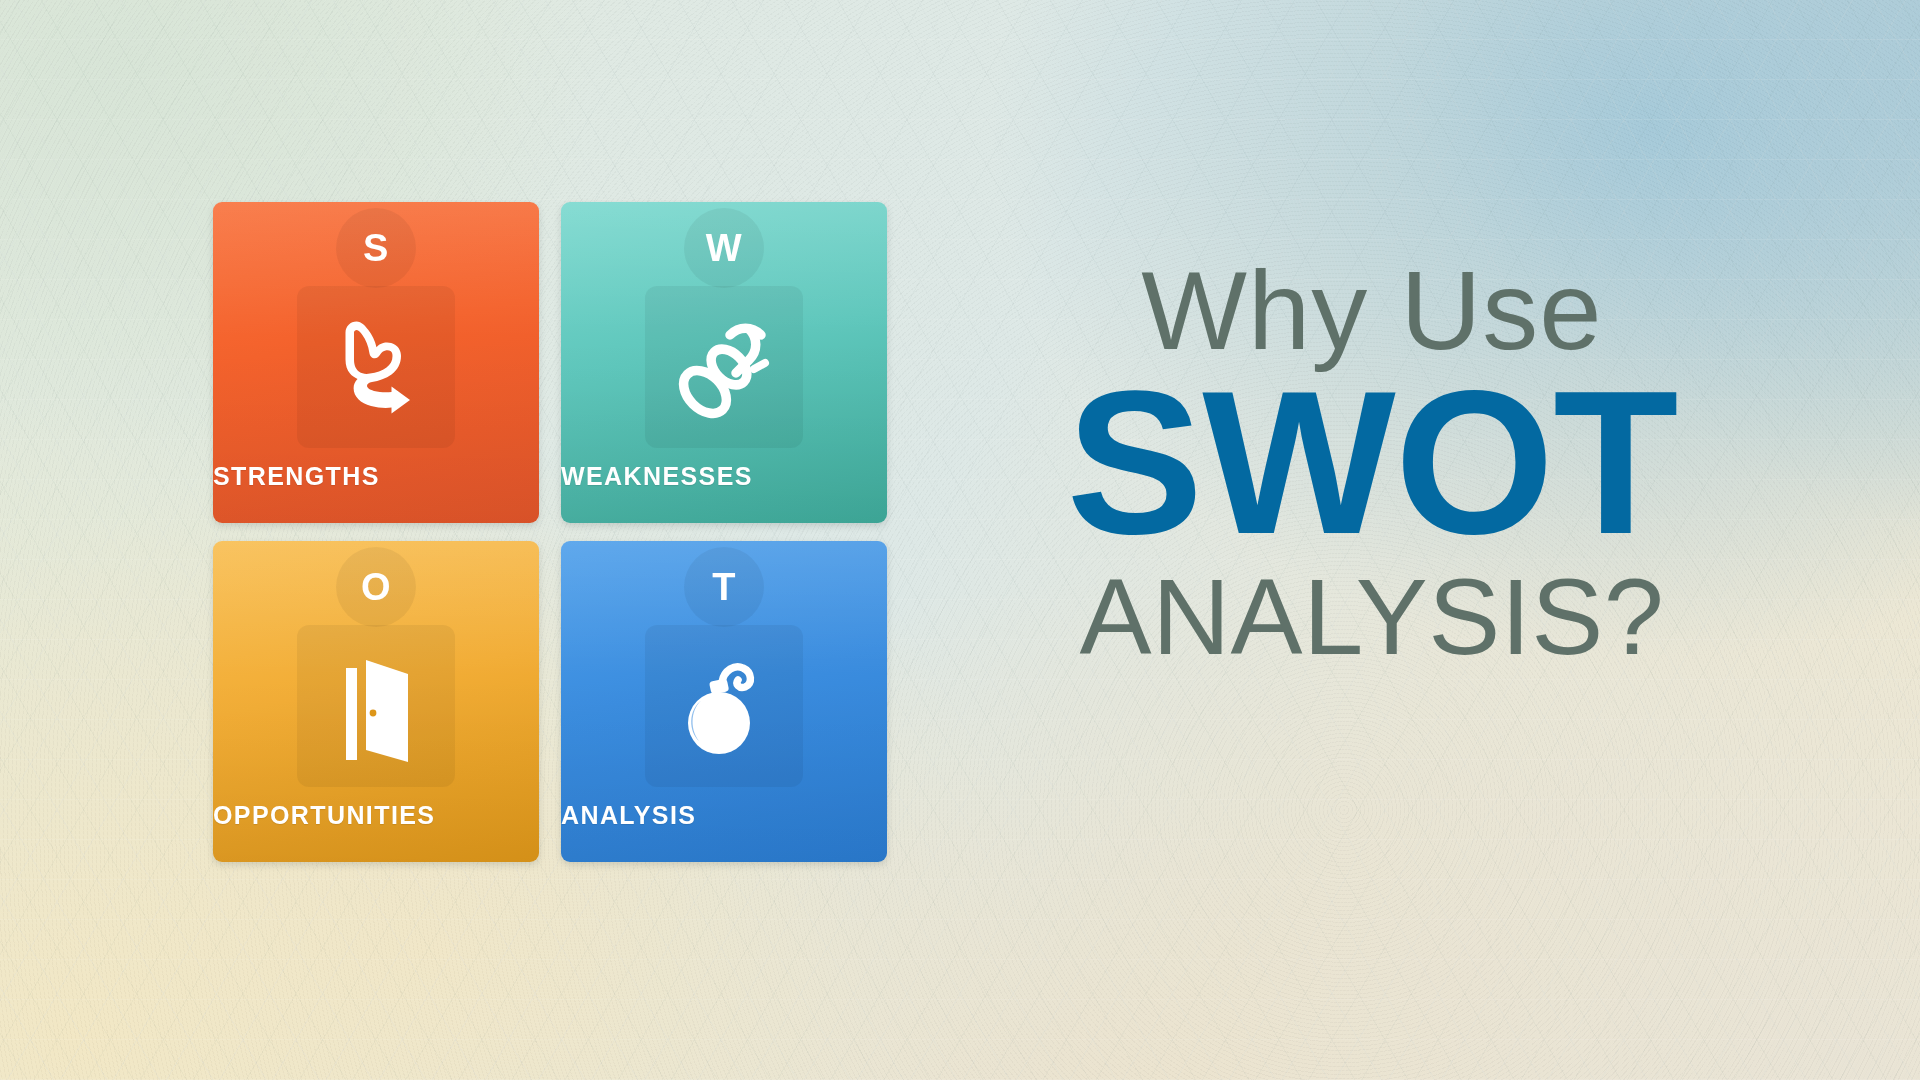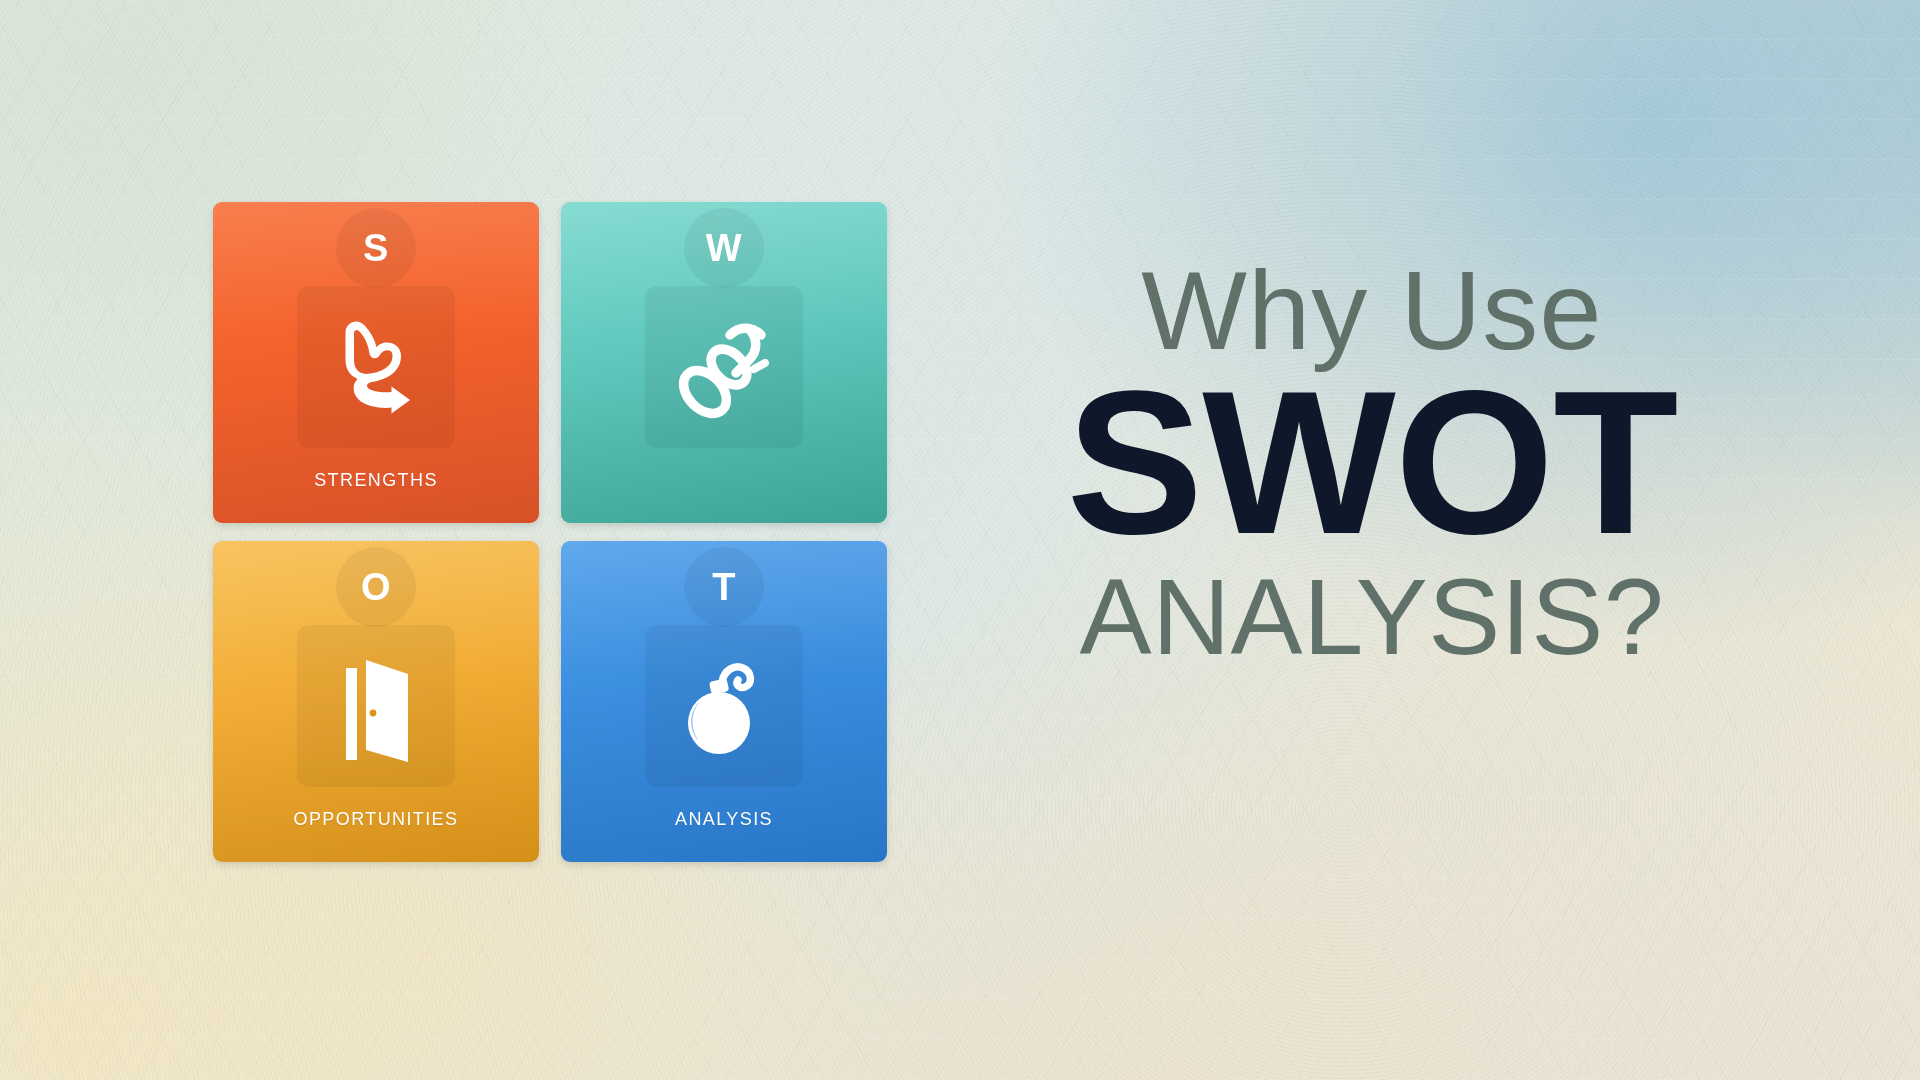--- a/index.html
+++ b/index.html
@@ -135,24 +135,24 @@
     align-items: center;
     justify-content: center;
   }
   .icon-tile svg { display: block; }
 
   .card-label {
     position: absolute;
     left: 0;
     right: 0;
     bottom: 32px;
-    text-align: center;
+    text-align: left;
     color: #ffffff;
-    font-size: 18px;
-    font-weight: normal;
+    font-size: 25px;
+    font-weight: bold;
     letter-spacing: 1.4px;
     text-shadow: 0 1px 1px rgba(0,0,0,0.10);
   }
 
   
   .card-strengths     { background: linear-gradient(168deg, #f8703a 0%, #f4622c 42%, #e1552a 100%); }
   .card-weaknesses    { background: linear-gradient(168deg, #79d8ce 0%, #5fc7bc 45%, #3fab9b 100%); }
   .card-opportunities { background: linear-gradient(168deg, #f8bd4f 0%, #f2ad36 45%, #dd9619 100%); }
   .card-threats       { background: linear-gradient(168deg, #4e9fea 0%, #3b8ddf 45%, #2a7bd0 100%); }
 
@@ -166,21 +166,21 @@
   }
   #headline-why {
     color: #5f7169;
     font-size: 112px;
     font-weight: 300;
     line-height: 0.95;
     letter-spacing: 1px;
     white-space: nowrap;
   }
   #headline-swot {
-    color: #0f172a;
+    color: #0369a1;
     font-size: 205px;
     font-weight: bold;
     line-height: 0.92;
     letter-spacing: -1px;
     margin-top: 4px;
     white-space: nowrap;
   }
   #headline-analysis {
     color: #5f7169;
     font-size: 108px;
@@ -277,20 +277,21 @@
 
             <ellipse cx="57" cy="54" rx="14" ry="21" transform="rotate(-45 57 54)" stroke-width="9.5"></ellipse>
 
             <ellipse cx="33" cy="79" rx="17" ry="25" transform="rotate(-45 33 79)" stroke-width="9.5"></ellipse>
 
             <path d="M82 56 L93 50" stroke-width="8"></path>
           </svg>
         </span>
       </div>
 
+      <div class="card-label">WEAKNESSES</div>
     </div>
 
     <div class="swot-card card-opportunities">
       <div class="card-sheen"></div>
 
       <div class="letter-badge">
         <span>O</span>
       </div>
 
       <div class="icon-tile">

